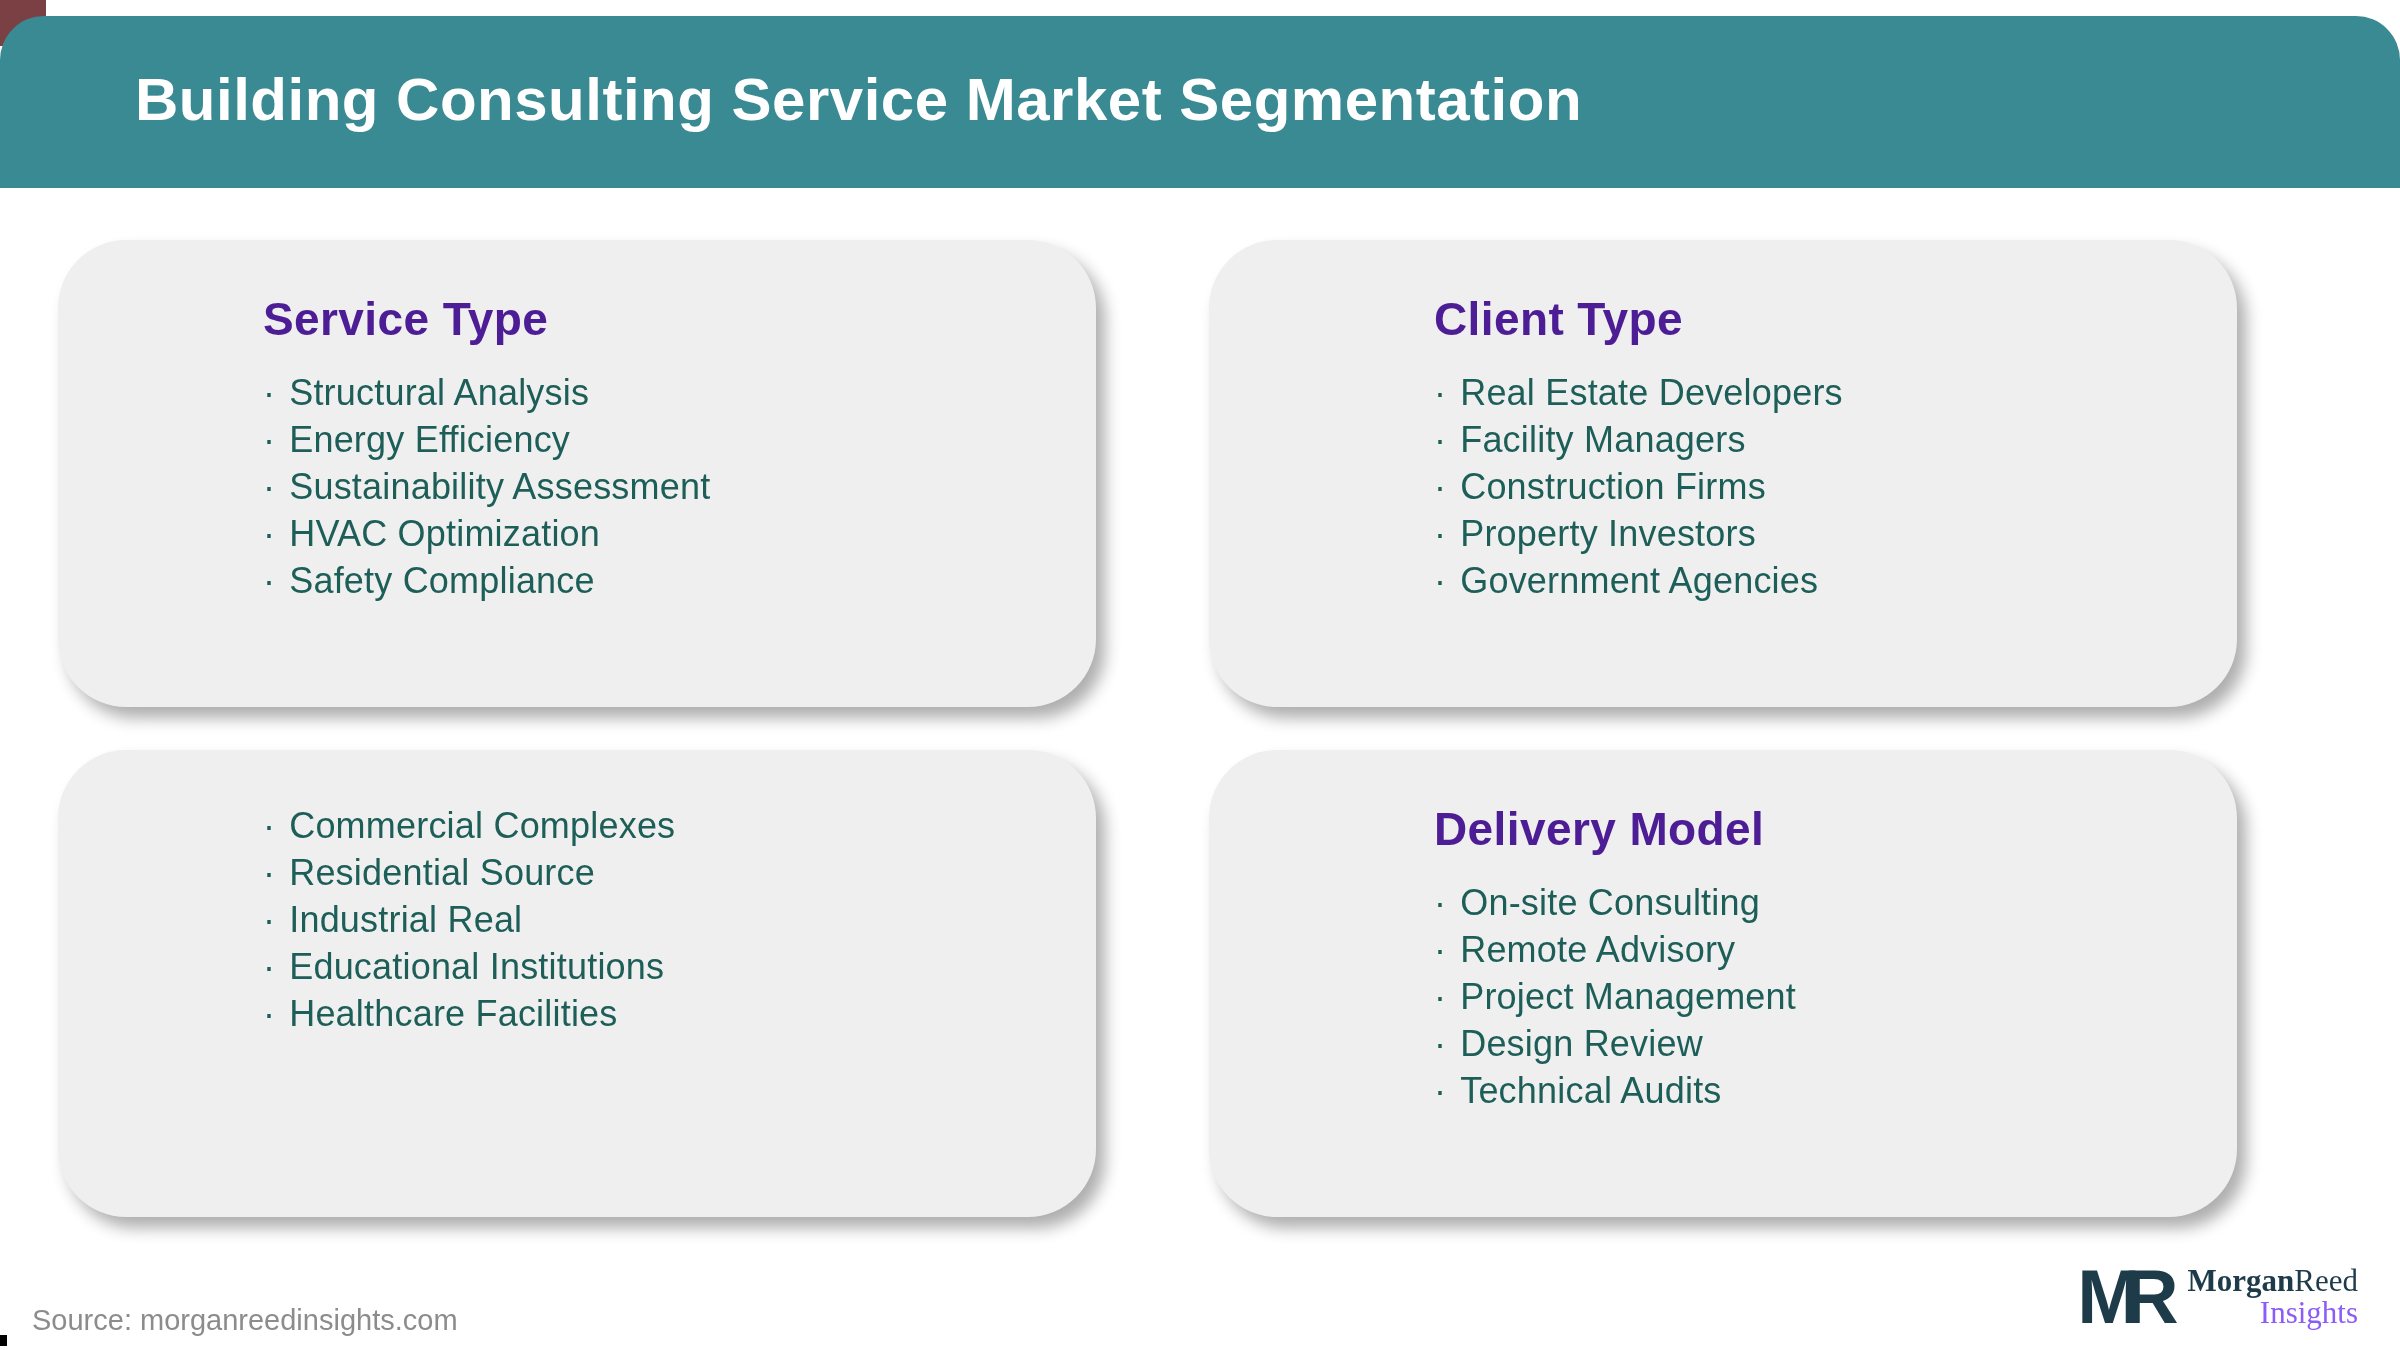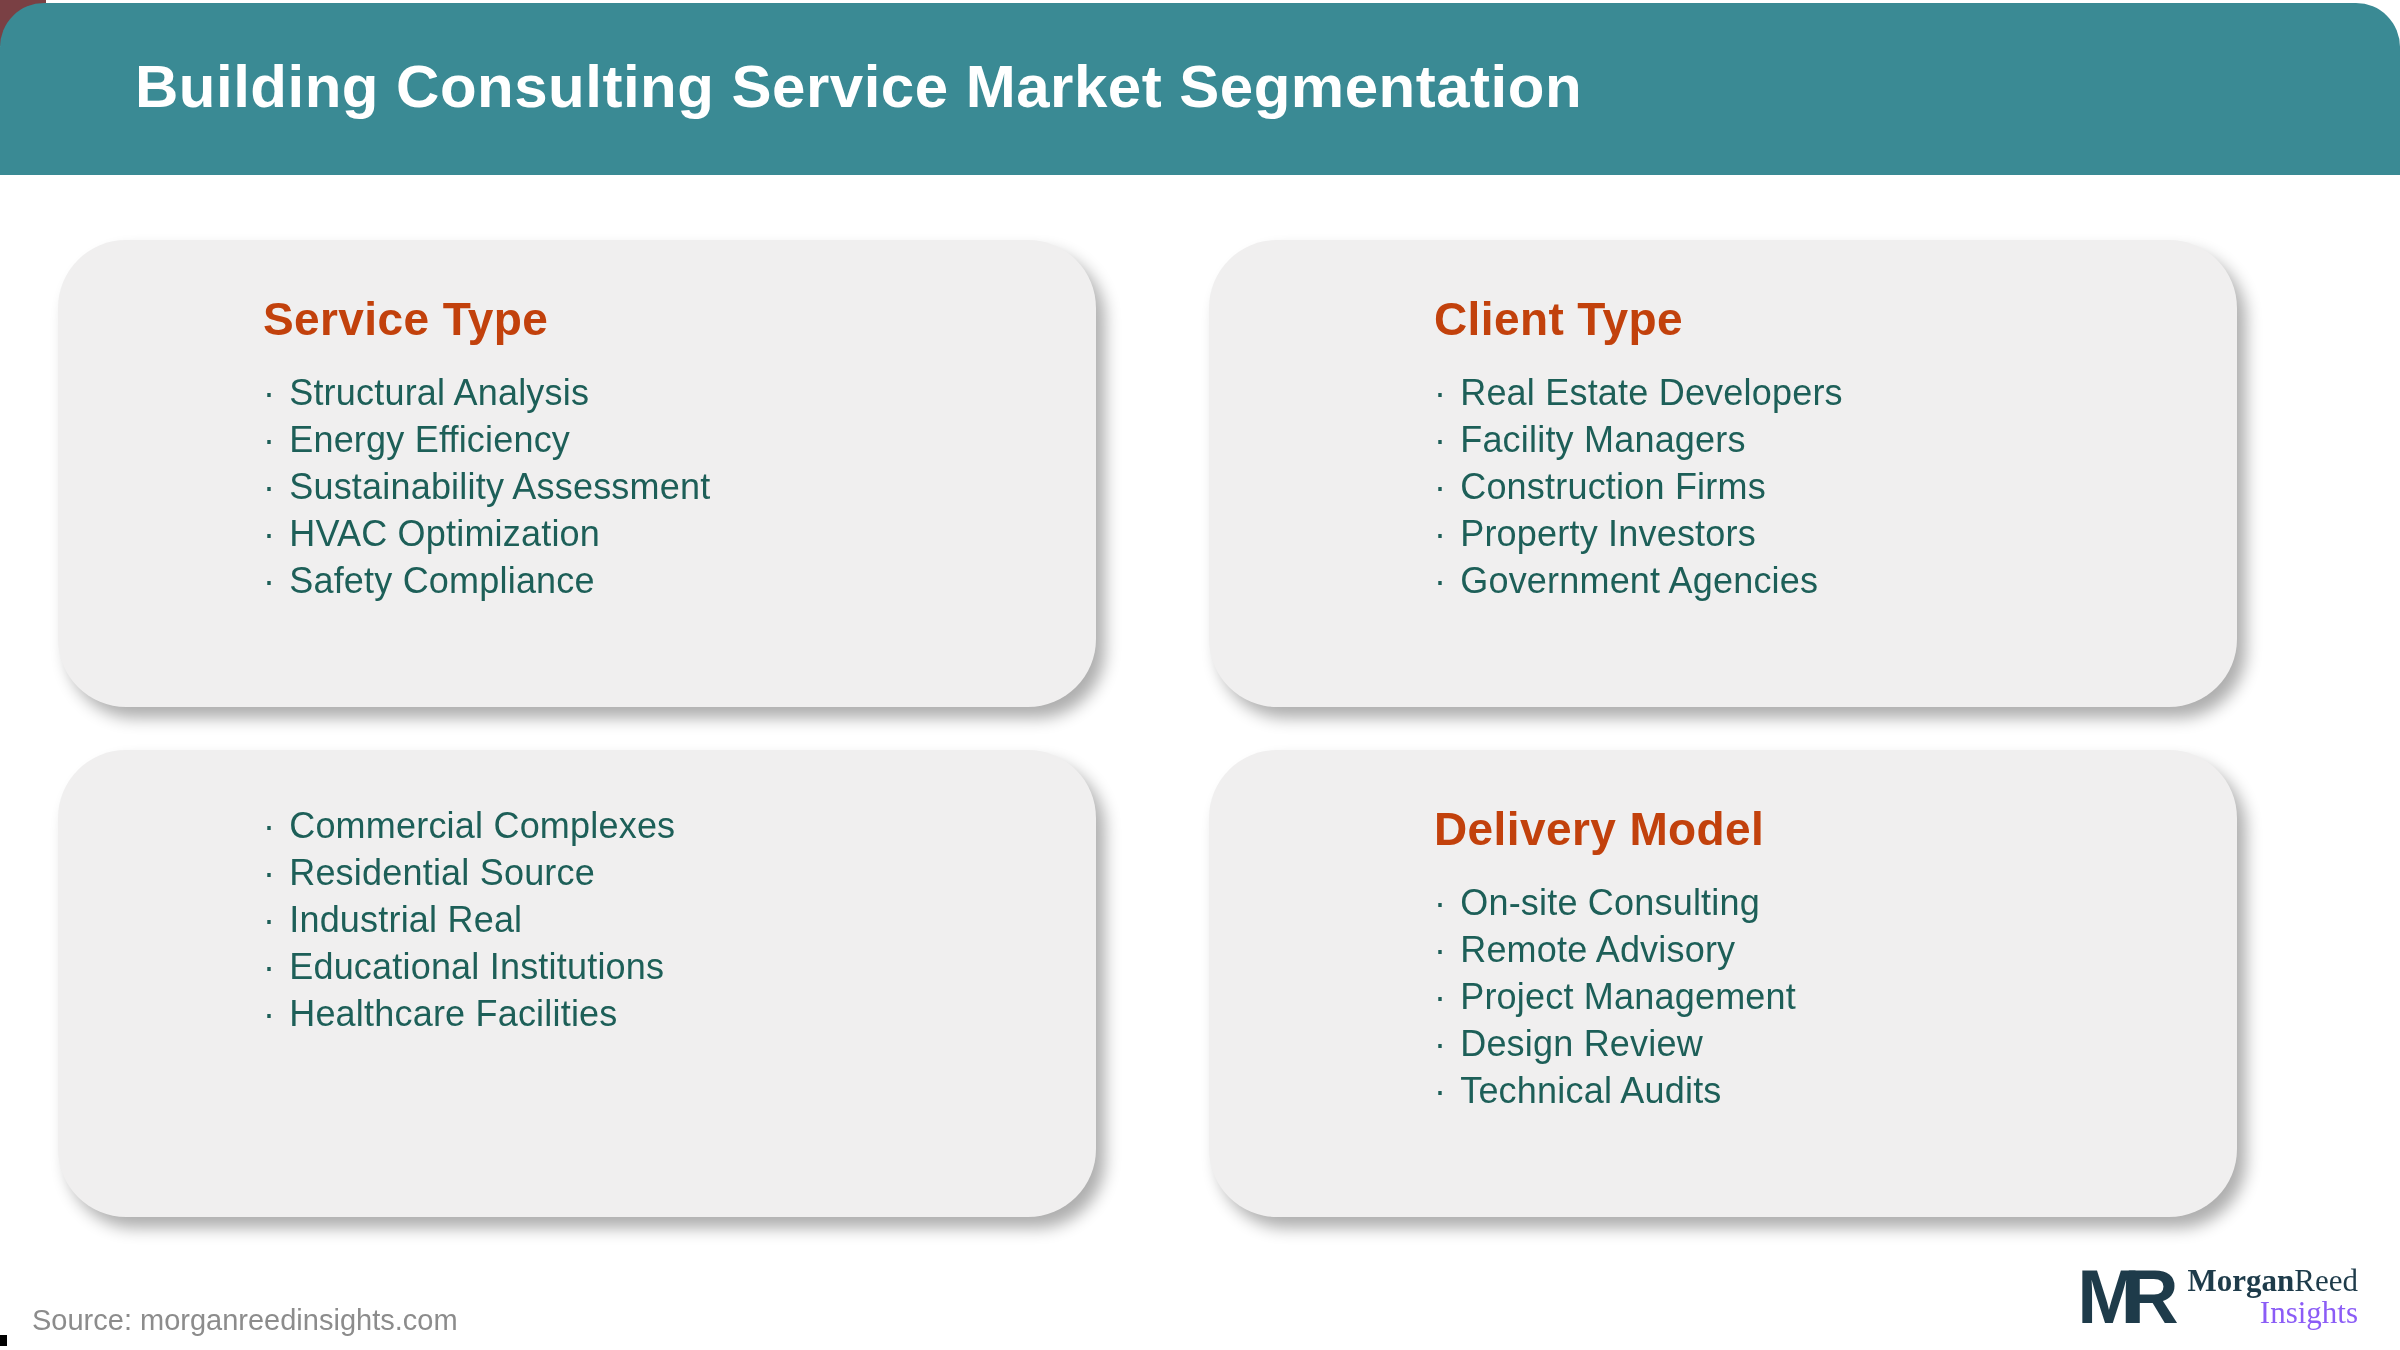--- a/index.html
+++ b/index.html
@@ -11,21 +11,21 @@
   }
   #page { position:absolute; inset:0; }
 
   
   .corner-artifact {
     position:absolute; top:0; left:0; width:46px; height:46px;
     background:#7a4044; z-index:0;
   }
 
   .header-bar {
-    position:absolute; top:3px; left:0; width:2400px; height:172px;
+    position:absolute; top:16px; left:0; width:2400px; height:172px;
     background:#3a8a94;
     border-radius:44px 44px 0 0;
     display:flex; align-items:center;
     z-index:1;
   }
   .header-title {
     margin:0 0 6px 135px;
     color:#ffffff; font-size:60px; font-weight:bold; letter-spacing:0.5px;
   }
 
@@ -37,21 +37,21 @@
   }
   .card-1 { left:58px;  top:240px; width:1038px; height:467px; }
   .card-2 { left:1209px; top:240px; width:1028px; height:467px; }
   .card-3 { left:58px;  top:750px; width:1038px; height:467px; }
   .card-4 { left:1209px; top:750px; width:1028px; height:467px; }
   .card-1 .card-inner, .card-3 .card-inner { padding:52px 40px 0 205px; }
   .card-2 .card-inner, .card-4 .card-inner { padding:52px 40px 0 225px; }
 
   .card-title {
     margin:0 0 22px 0;
-    font-size:46px; font-weight:bold; color:#c2410c; letter-spacing:0.4px;
+    font-size:46px; font-weight:bold; color:#4c1d95; letter-spacing:0.4px;
     line-height:55px;
   }
   .card-list { list-style:none; margin:0; padding:0; }
   .card-list li {
     display:flex; align-items:baseline;
     font-size:36px; color:#1d5f58; line-height:47px;
     letter-spacing:0.2px;
   }
   .bullet { margin-right:14px; }
 

